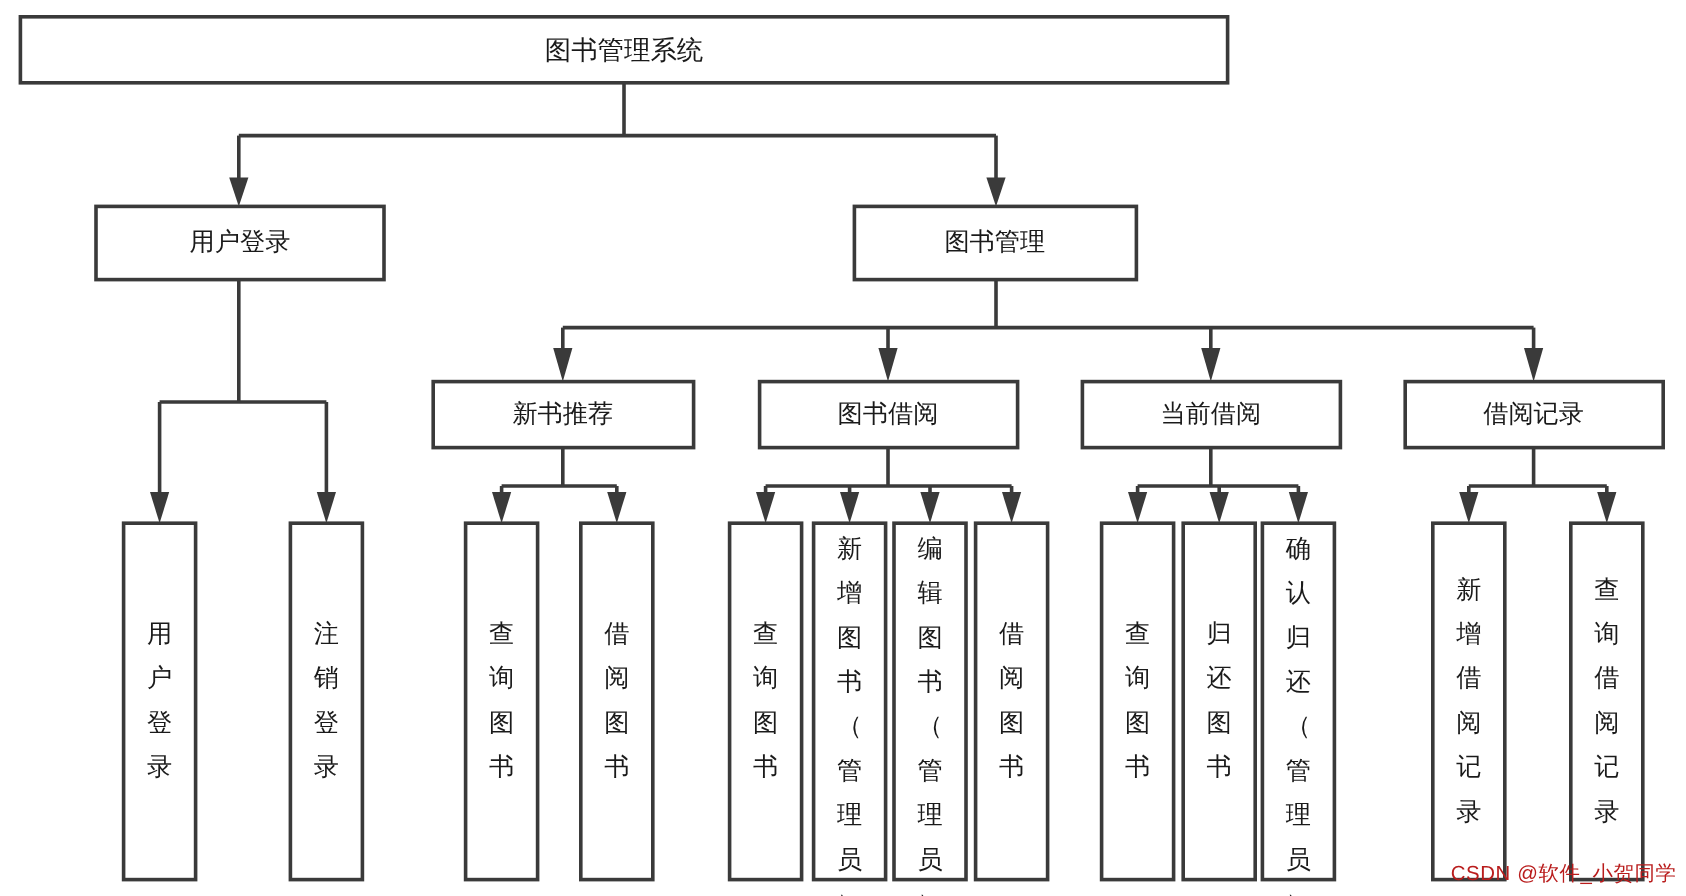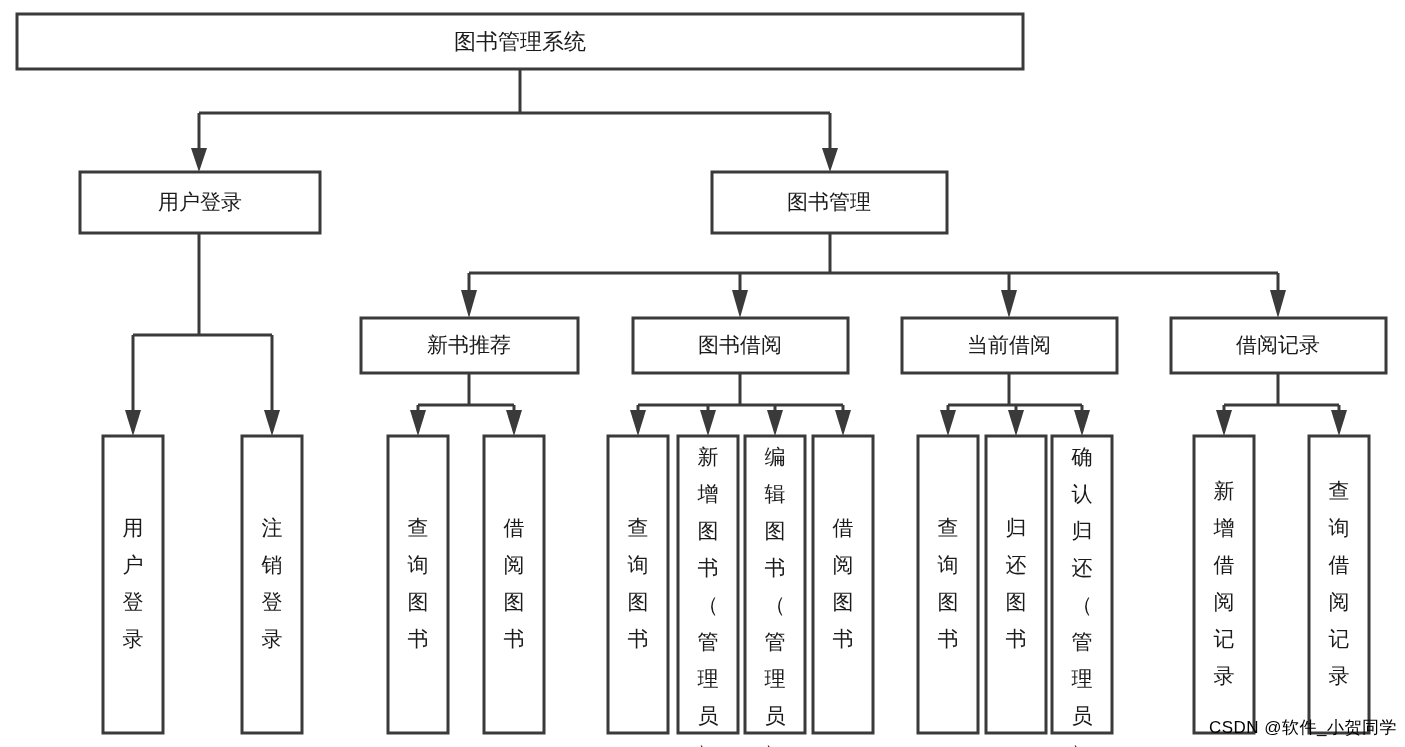--- a/index.html
+++ b/index.html
@@ -58,21 +58,21 @@
     font-size: 21px;
     text-anchor: middle;
     dominant-baseline: middle;
   }
   .watermark {
     position: absolute;
     right: 8px;
     bottom: 6px;
     font-family: "Liberation Sans", "DejaVu Sans", sans-serif;
     font-size: 17px;
-    color: #000000;
+    color: #b91c1c;
     letter-spacing: 0.5px;
     white-space: nowrap;
     user-select: none;
     margin-left: 32px;
   }
 </style>
 </head>
 <body>
 
 <div id="diagram-root">

